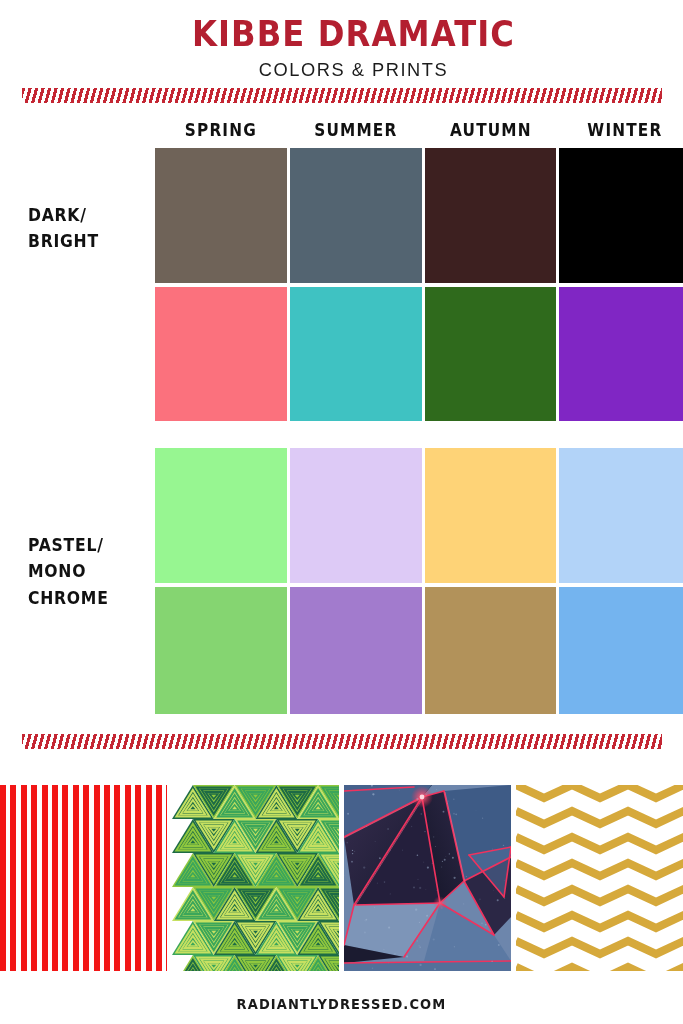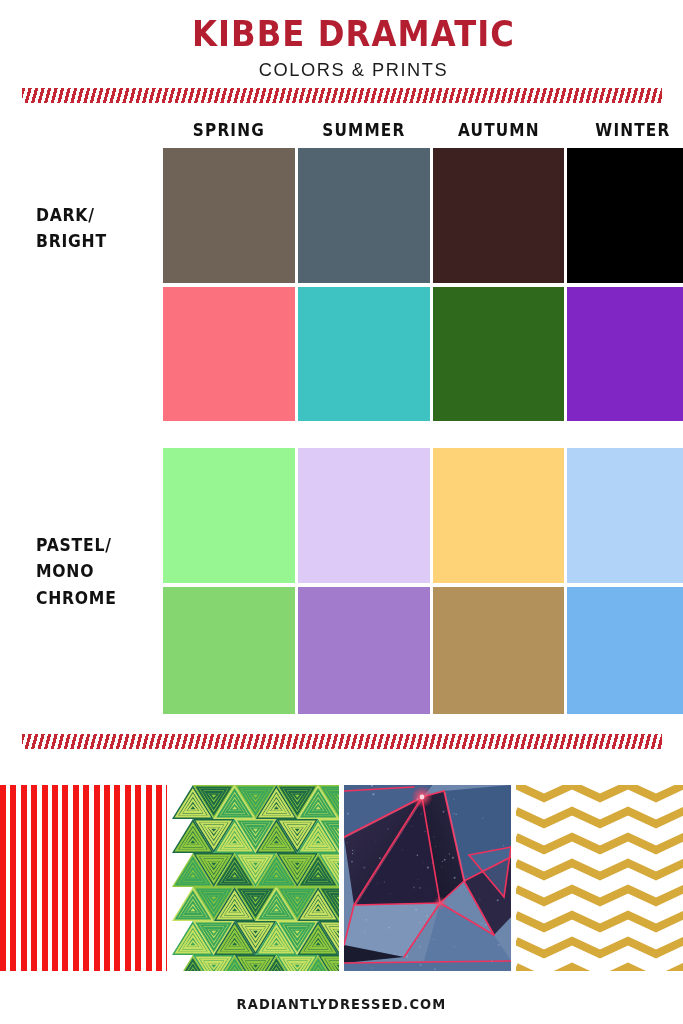--- a/index.html
+++ b/index.html
@@ -57,21 +57,21 @@
         105deg,
         #c42633 0px, #c42633 3.1px,
         #ffffff 3.1px, #ffffff 6.3px);
   }
   #divider-top { top: 88px; }
   #divider-bottom { top: 734px; }
 
   
   .grid-area {
     position: absolute;
-    top: 120px; left: 16px;
+    top: 120px; left: 8px;
     width: 557px;
     height: 600px;
   }
   .col-headers {
     position: absolute;
     top: 0; left: 147px;
     width: 536px;
     display: flex;
   }
   .col-header {

